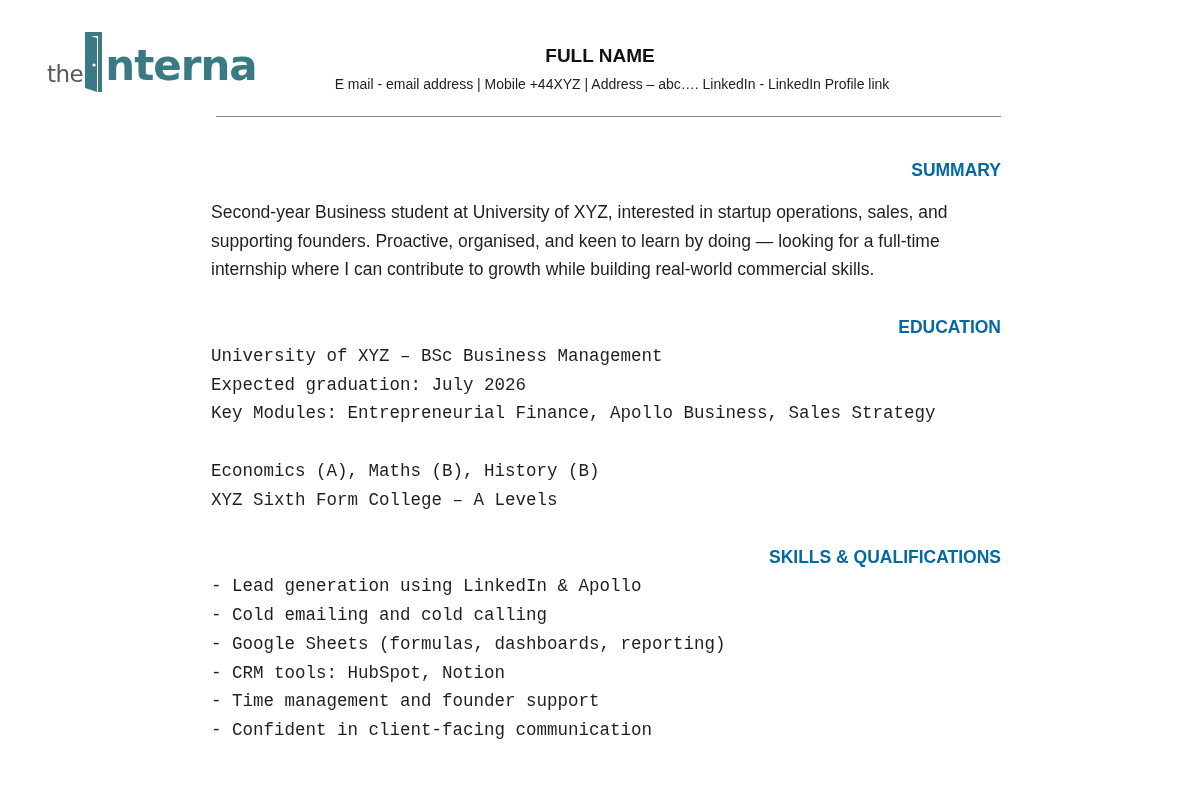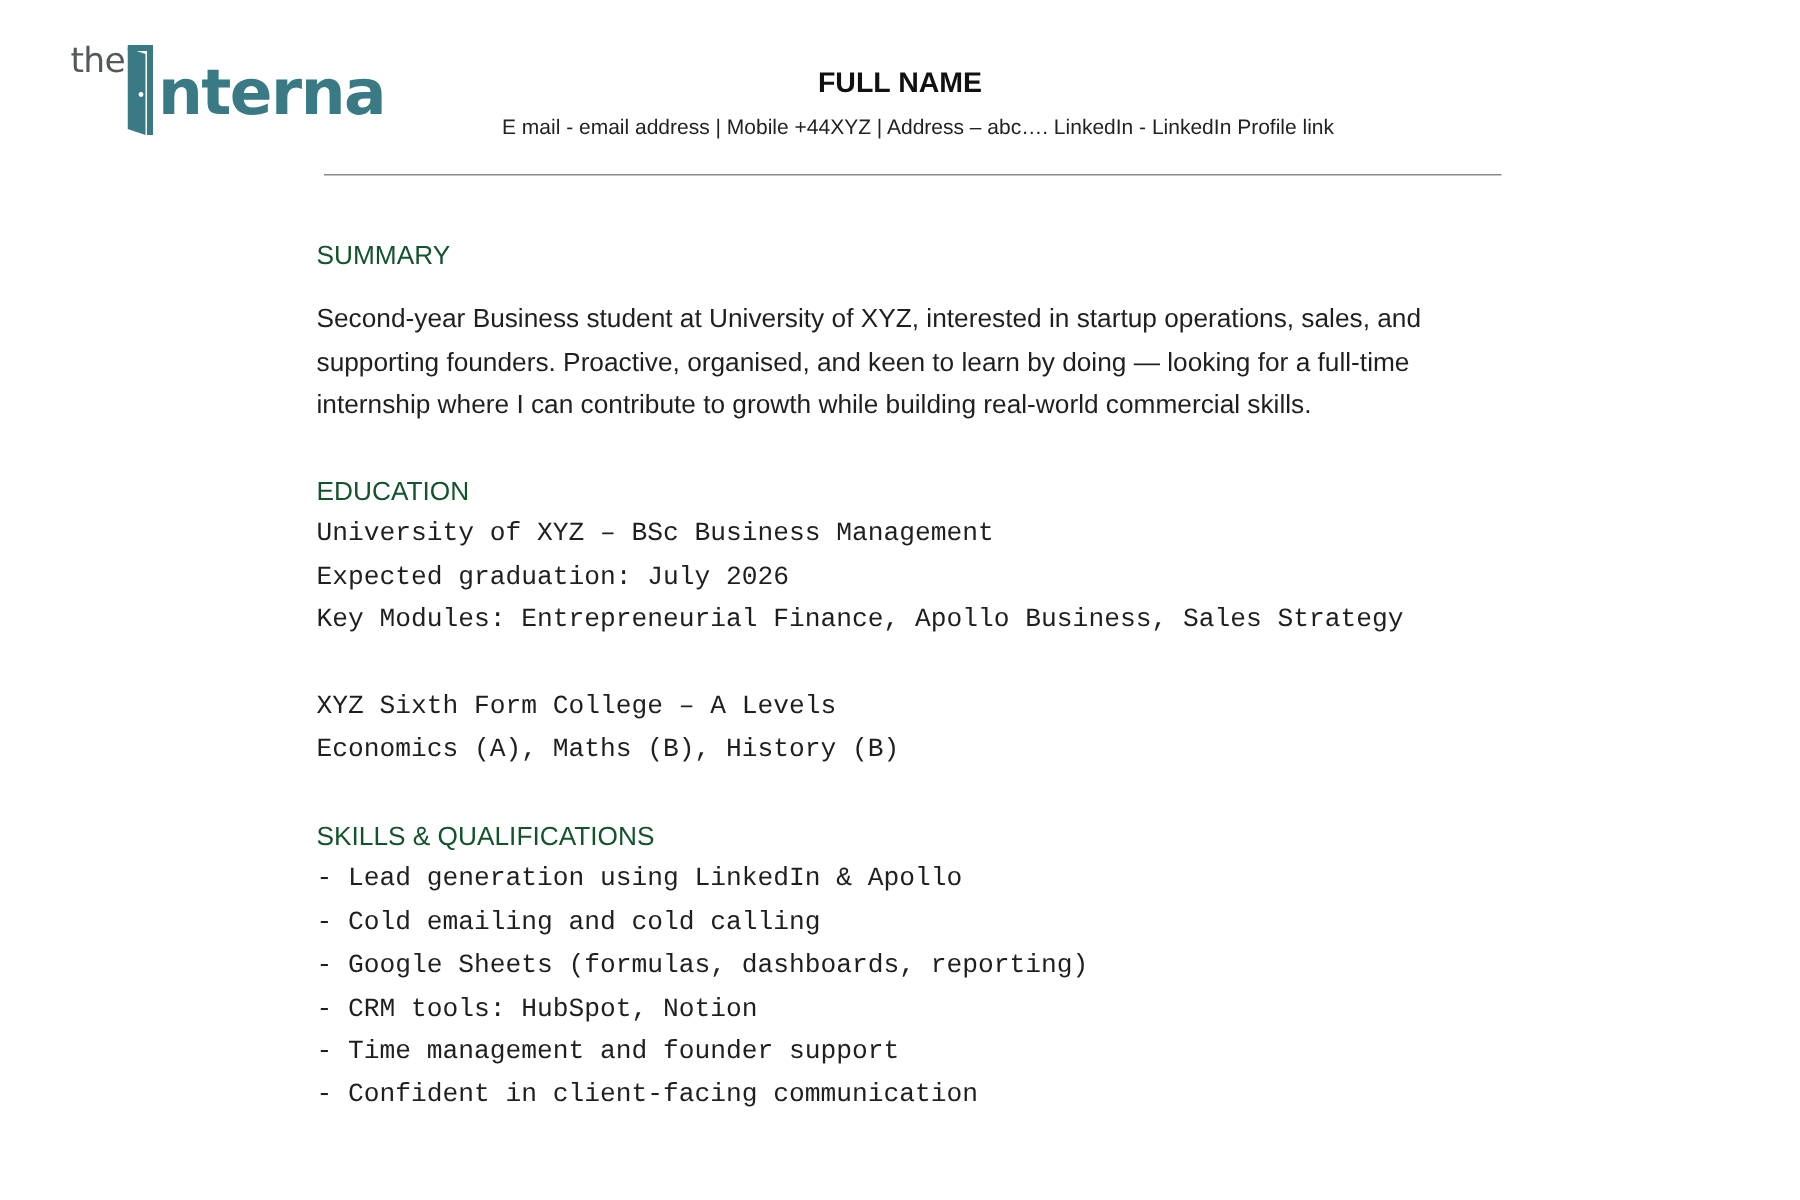--- a/index.html
+++ b/index.html
@@ -14,21 +14,21 @@
       overflow: hidden;
       font-family: "Liberation Sans", "DejaVu Sans", sans-serif;
       color: #1a1a1a;
     }
     .logo {
       position: absolute;
       left: 47px;
       top: 30px;
       height: 62px;
       display: flex;
-      align-items: flex-start;
+      align-items: flex-end;
     }
     .logo-the {
       font-family: "DejaVu Sans", sans-serif;
       font-size: 23px;
       color: #55595c;
       letter-spacing: -0.5px;
       line-height: 1;
       margin-bottom: 6px;
     }
     .logo-door {
@@ -75,25 +75,26 @@
       height: 0;
       border-top: 1.5px solid #8a8a8a;
     }
     .content {
       position: absolute;
       left: 211px;
       top: 156px;
       width: 790px;
     }
     .section-title {
-      font-weight: normal;
+      font-weight: bold;
       font-size: 17.5px;
-      color: #14532d;
+      color: #0369a1;
       line-height: 28.8px;
       height: 28.8px;
+      text-align: right;
     }
     .line {
       font-size: 17.5px;
       line-height: 28.8px;
       color: #1f1f1f;
       white-space: nowrap;
       font-family: Liberation Mono, monospace;
     }
     .paragraph {
       font-size: 17.5px;
@@ -138,22 +139,22 @@
   </section>
 
   <div class="gap"></div>
 
   <section>
     <div class="section-title">EDUCATION</div>
     <div class="line">University of XYZ – BSc Business Management</div>
     <div class="line">Expected graduation: July 2026</div>
     <div class="line">Key Modules: Entrepreneurial Finance, Apollo Business, Sales Strategy</div>
     <div class="gap"></div>
+    <div class="line">Economics (A), Maths (B), History (B)</div>
     <div class="line">XYZ Sixth Form College – A Levels</div>
-    <div class="line">Economics (A), Maths (B), History (B)</div>
   </section>
 
   <div class="gap"></div>
 
   <section>
     <div class="section-title">SKILLS &amp; QUALIFICATIONS</div>
     <div class="line">- Lead generation using LinkedIn &amp; Apollo</div>
     <div class="line">- Cold emailing and cold calling</div>
     <div class="line">- Google Sheets (formulas, dashboards, reporting)</div>
     <div class="line">- CRM tools: HubSpot, Notion</div>

